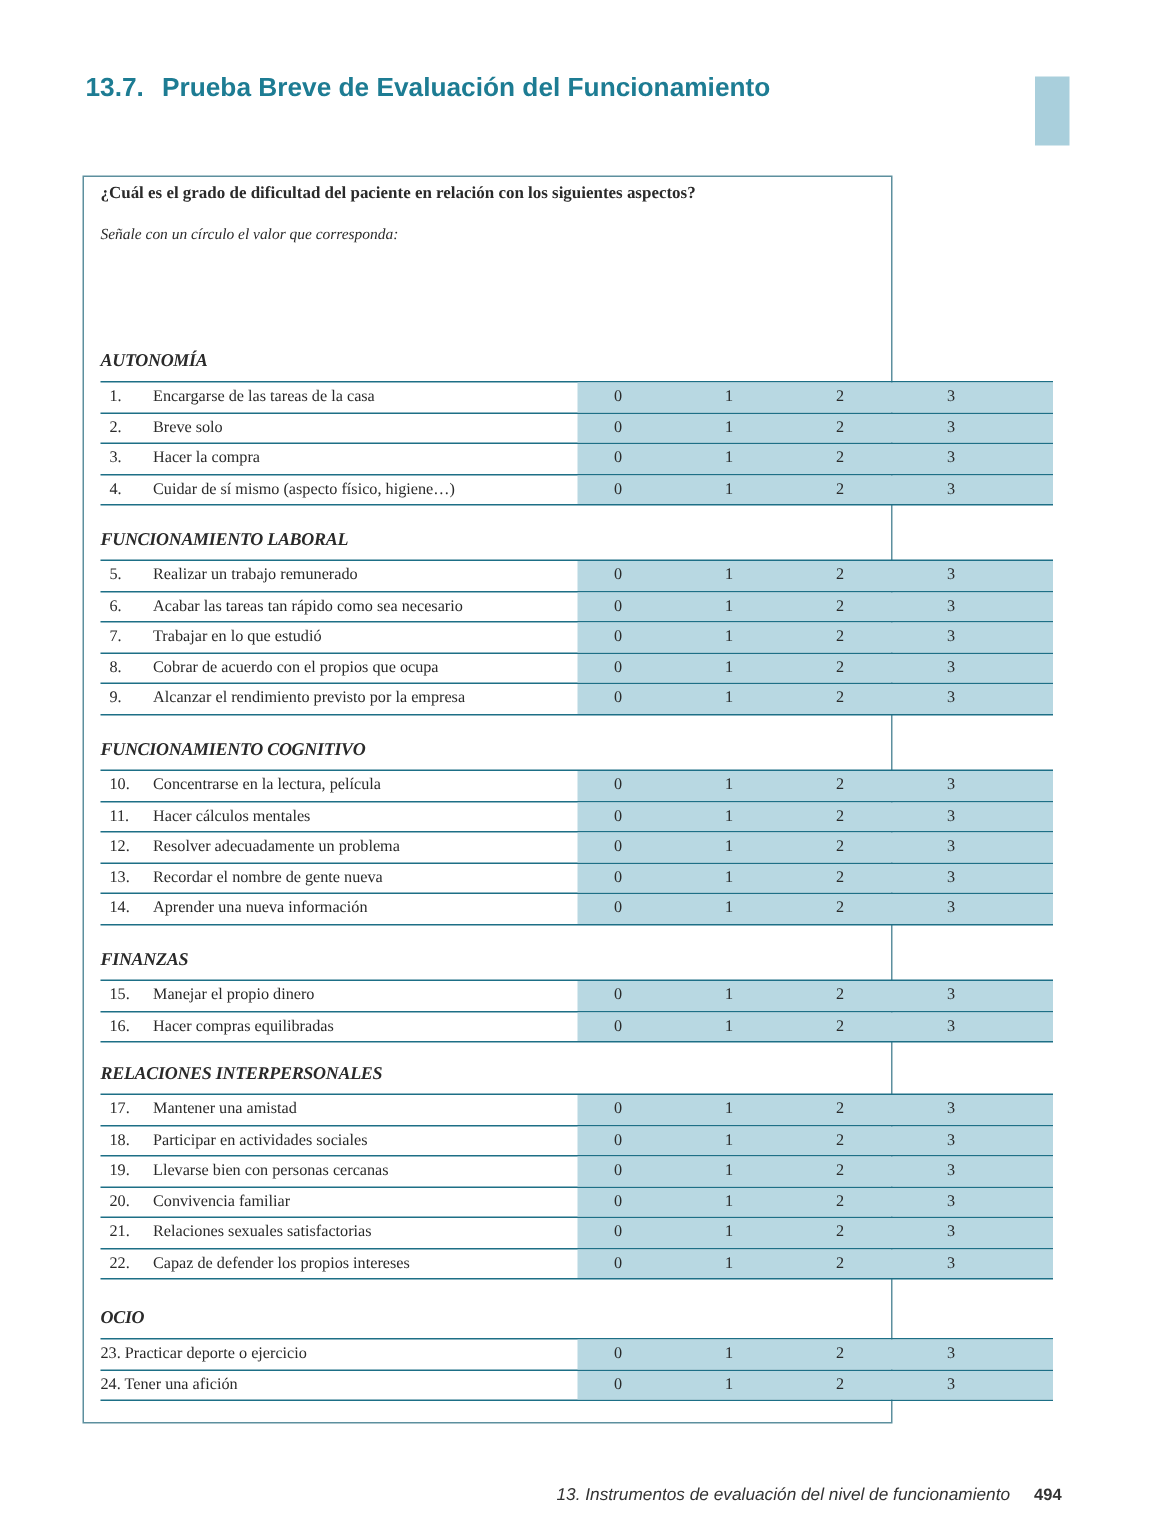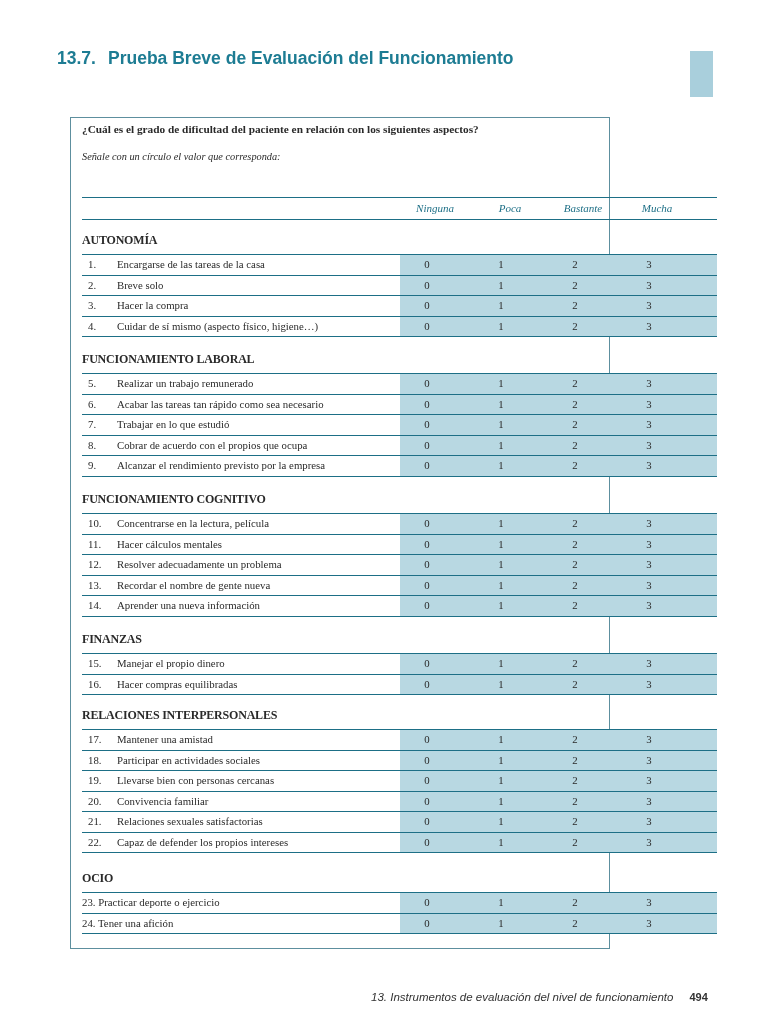--- a/index.html
+++ b/index.html
@@ -12,36 +12,36 @@
     font-family: "Liberation Sans", sans-serif; font-weight: bold;
     font-size: 17.5px; line-height: 22px; color: #1d7c93;
   }
   .page-title .num { display: inline-block; width: 51px; }
   .page-title .l2 { padding-left: 51px; }
   .tab-bar {
     position: absolute; left: 690px; top: 51px; width: 23px; height: 46px;
     background: #a9cfdc;
   }
   .frame {
-    position: absolute; left: 70px; top: 117px; width: 540px; height: 832px;
+    position: absolute; left: 55px; top: 117px; width: 540px; height: 832px;
     border: 1.5px solid #5d8f9e; box-sizing: border-box;
   }
   .intro { position: absolute; left: 11px; top: 5px; width: 640px; font-size: 11px; line-height: 13.5px; }
   .intro .q { font-weight: bold; font-size: 11.3px; }
   .intro .instr { font-style: italic; margin-top: 13px; font-size: 10.3px; }
   .header-row {
     position: absolute; left: 11px; top: 79px; width: 635px; height: 21px;
     border-top: 1.5px solid #1d6f86; border-bottom: 1.5px solid #1d6f86;
   }
   .header-row span {
     position: absolute; top: 4px; font-style: italic; color: #1d6f86; font-size: 11px;
     width: 70px; text-align: center;
   }
   .section-title {
-    position: absolute; left: 11px; font-size: 12px; font-weight: bold; letter-spacing: -0.2px;
+    position: absolute; left: 11px; font-size: 12px; font-weight: bold; letter-spacing: -0.2px; font-style: italic;
   }
   .rows { position: absolute; left: 11px; width: 635px; border-top: 1.5px solid #1d6f86; }
   .row {
     position: relative; height: 19.5px; border-bottom: 1.5px solid #1d6f86;
     font-size: 10.8px;
   }
   .row .shade { position: absolute; left: 318px; top: 0; right: 0; bottom: 0; background: #b8d8e2; }
   .row .n { position: absolute; left: 6px; top: 3px; }
   .row .t { position: absolute; left: 35px; top: 3px; }
   .row .t.inline { left: 0; }
@@ -60,26 +60,20 @@
   <div><span class="num">13.7.</span><span>Prueba Breve de Evaluación del Funcionamiento</span></div>
 </div>
 <div class="tab-bar"></div>
 
 <div class="frame">
   <div class="intro">
     <div class="q">¿Cuál es el grado de dificultad del paciente en relación con los siguientes aspectos?</div>
     <div class="instr">Señale con un círculo el valor que corresponda:</div>
   </div>
 
-  <div class="header-row">
-    <span style="left:318px">Ninguna</span>
-    <span style="left:393px">Poca</span>
-    <span style="left:466px">Bastante</span>
-    <span style="left:540px">Mucha</span>
-  </div>
 
   <div id="sections">
       <div class="section-title" style="top: 115px;">AUTONOMÍA</div>
       <div class="rows" style="top: 136px;">
         <div class="row">
           <div class="shade"></div>
           <span class="n">1.</span>
           <span class="t">Encargarse de las tareas de la casa</span>
           <span class="v" style="left:335px">0</span>
           <span class="v" style="left:409px">1</span>

